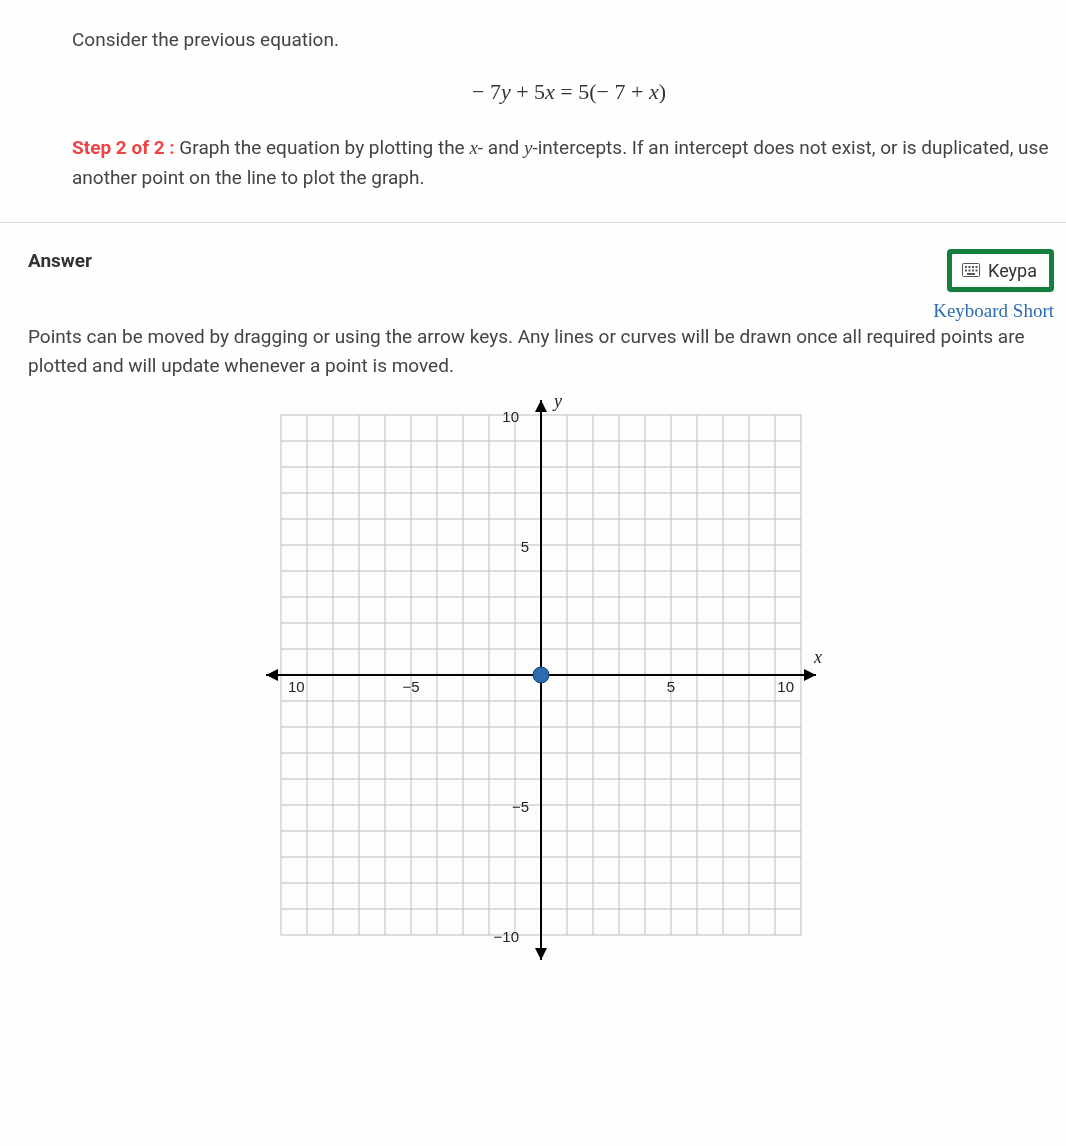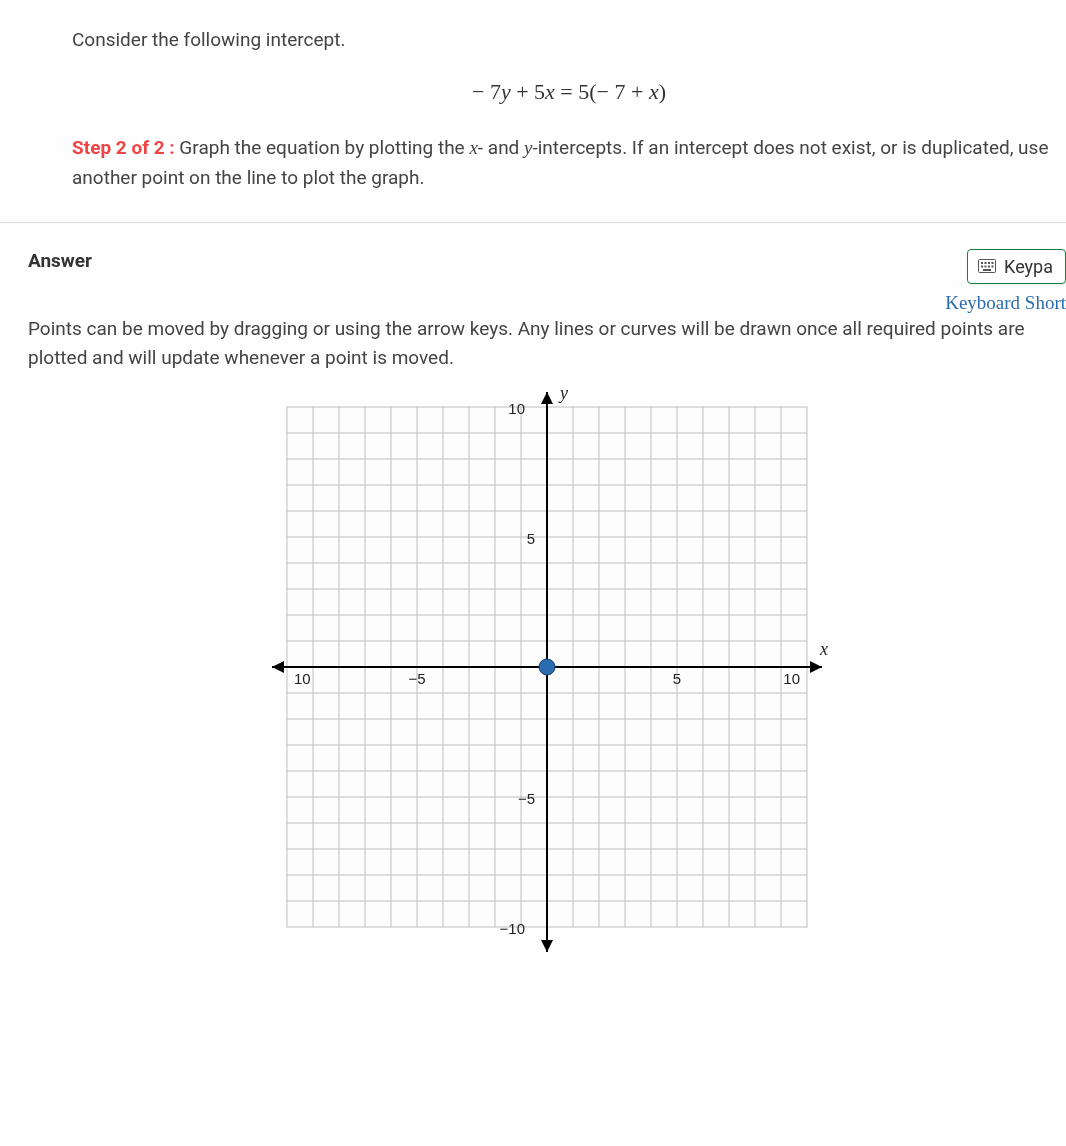--- a/index.html
+++ b/index.html
@@ -30,41 +30,41 @@
   .equation .ital { font-style: italic; }
   .step-block {
     font-size: 19px;
     color: #444;
     line-height: 1.6;
     padding-right: 8px;
   }
   .step-block strong { font-weight: 700; color: #ef4444; }
   .step-block .ital { font-style: italic; font-family: "Times New Roman", serif; }
   .answer-section {
-    padding: 26px 0 0 28px;
+    padding: 26px 12px 0 28px;
   }
   .answer-row {
     display: flex;
     justify-content: space-between;
     align-items: flex-start;
   }
   .answer-label {
     font-weight: 700;
     font-size: 19px;
     color: #333;
   }
   .right-stack {
     text-align: right;
     display: flex;
     flex-direction: column;
     align-items: flex-end;
     gap: 8px;
   }
   .keypad-btn {
-    border: 1px solid #15803d;
+    border: 5px solid #15803d;
     border-radius: 4px;
     background: #fff;
     padding: 6px 12px 6px 10px;
     display: inline-flex;
     align-items: center;
     gap: 8px;
     font-size: 18px;
     color: #333;
     box-shadow: 0 1px 1px rgba(0,0,0,0.05);
   }
@@ -105,21 +105,21 @@
   .tick-label {
     font-family: Arial, sans-serif;
     font-size: 15px;
     fill: #222;
   }
 </style>
 </head>
 <body>
 
 <div class="top-section">
-  <p class="intro">Consider the following intercept.</p>
+  <p class="intro">Consider the previous equation.</p>
 
   <div class="equation">
     <span>− 7</span><span class="ital">y</span><span> + 5</span><span class="ital">x</span><span> = 5(− 7 + </span><span class="ital">x</span><span>)</span>
   </div>
 
   <p class="step-block">
     <strong>Step 2 of 2 :</strong><span>  Graph the equation by plotting the </span><span class="ital">x</span><span>- and </span><span class="ital">y</span><span>-intercepts.  If an intercept does not exist, or is duplicated, use another point on the line to plot the graph.</span>
   </p>
 </div>
 

